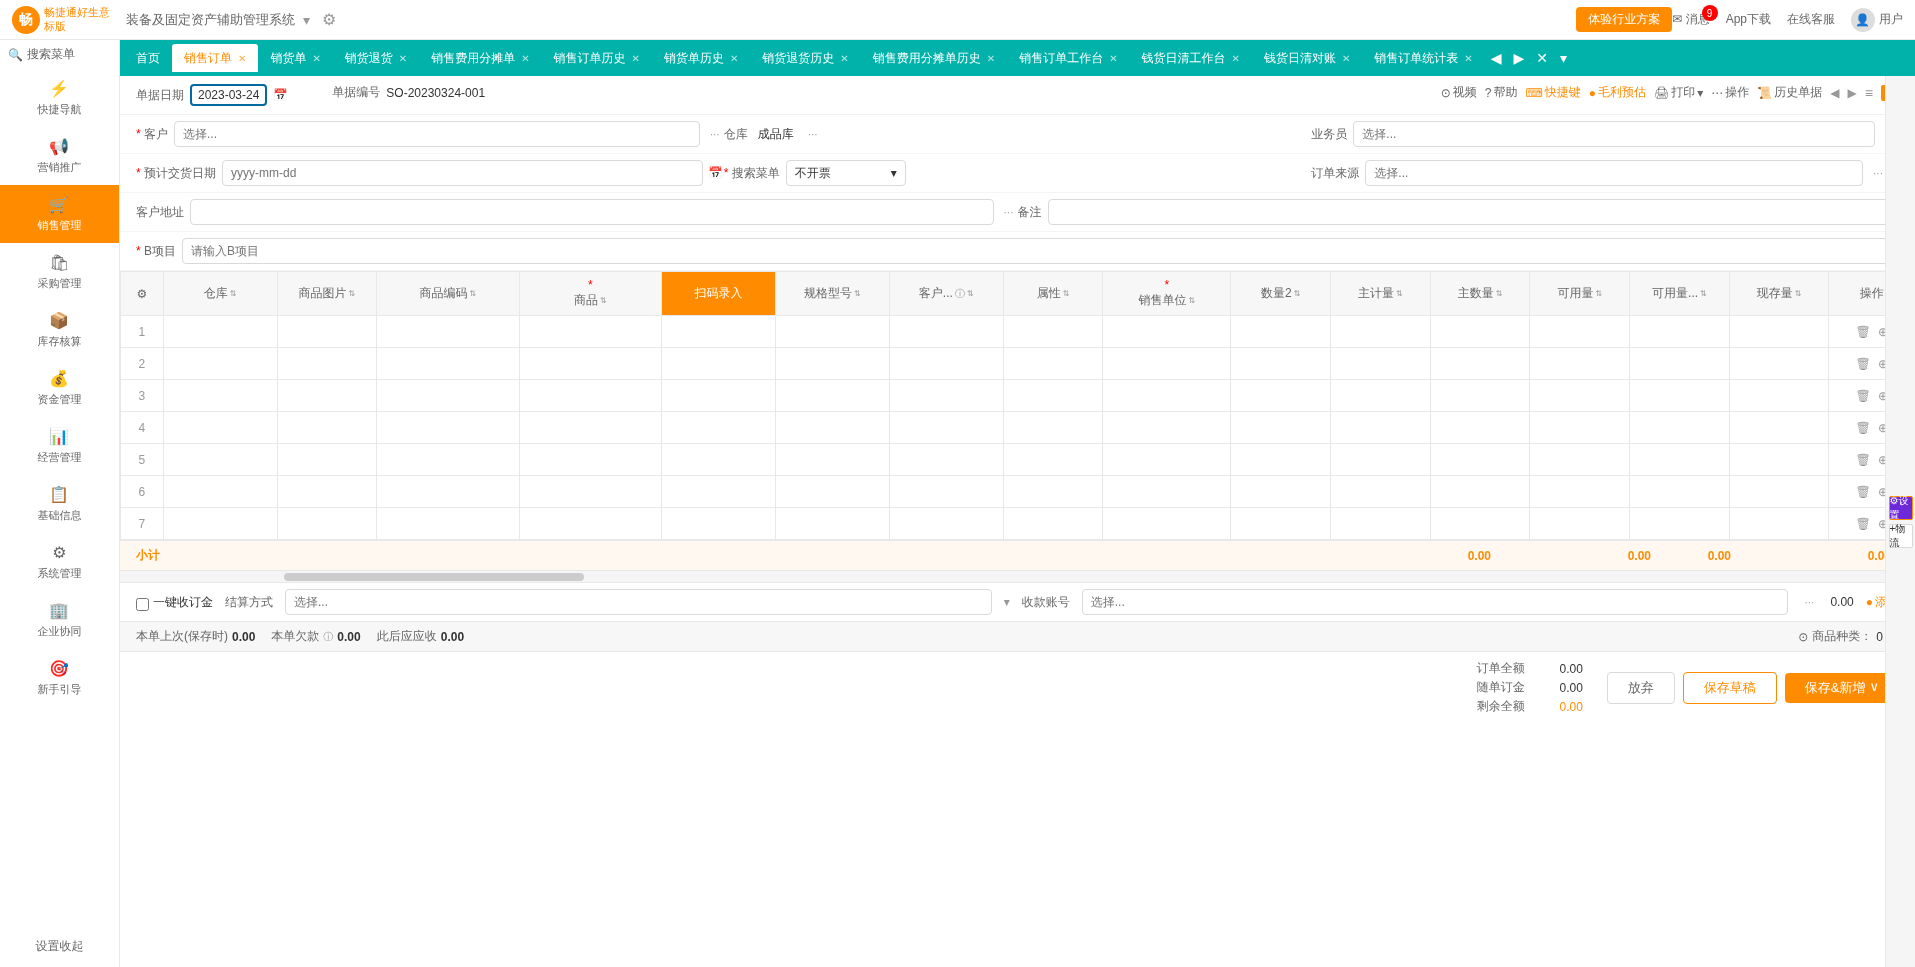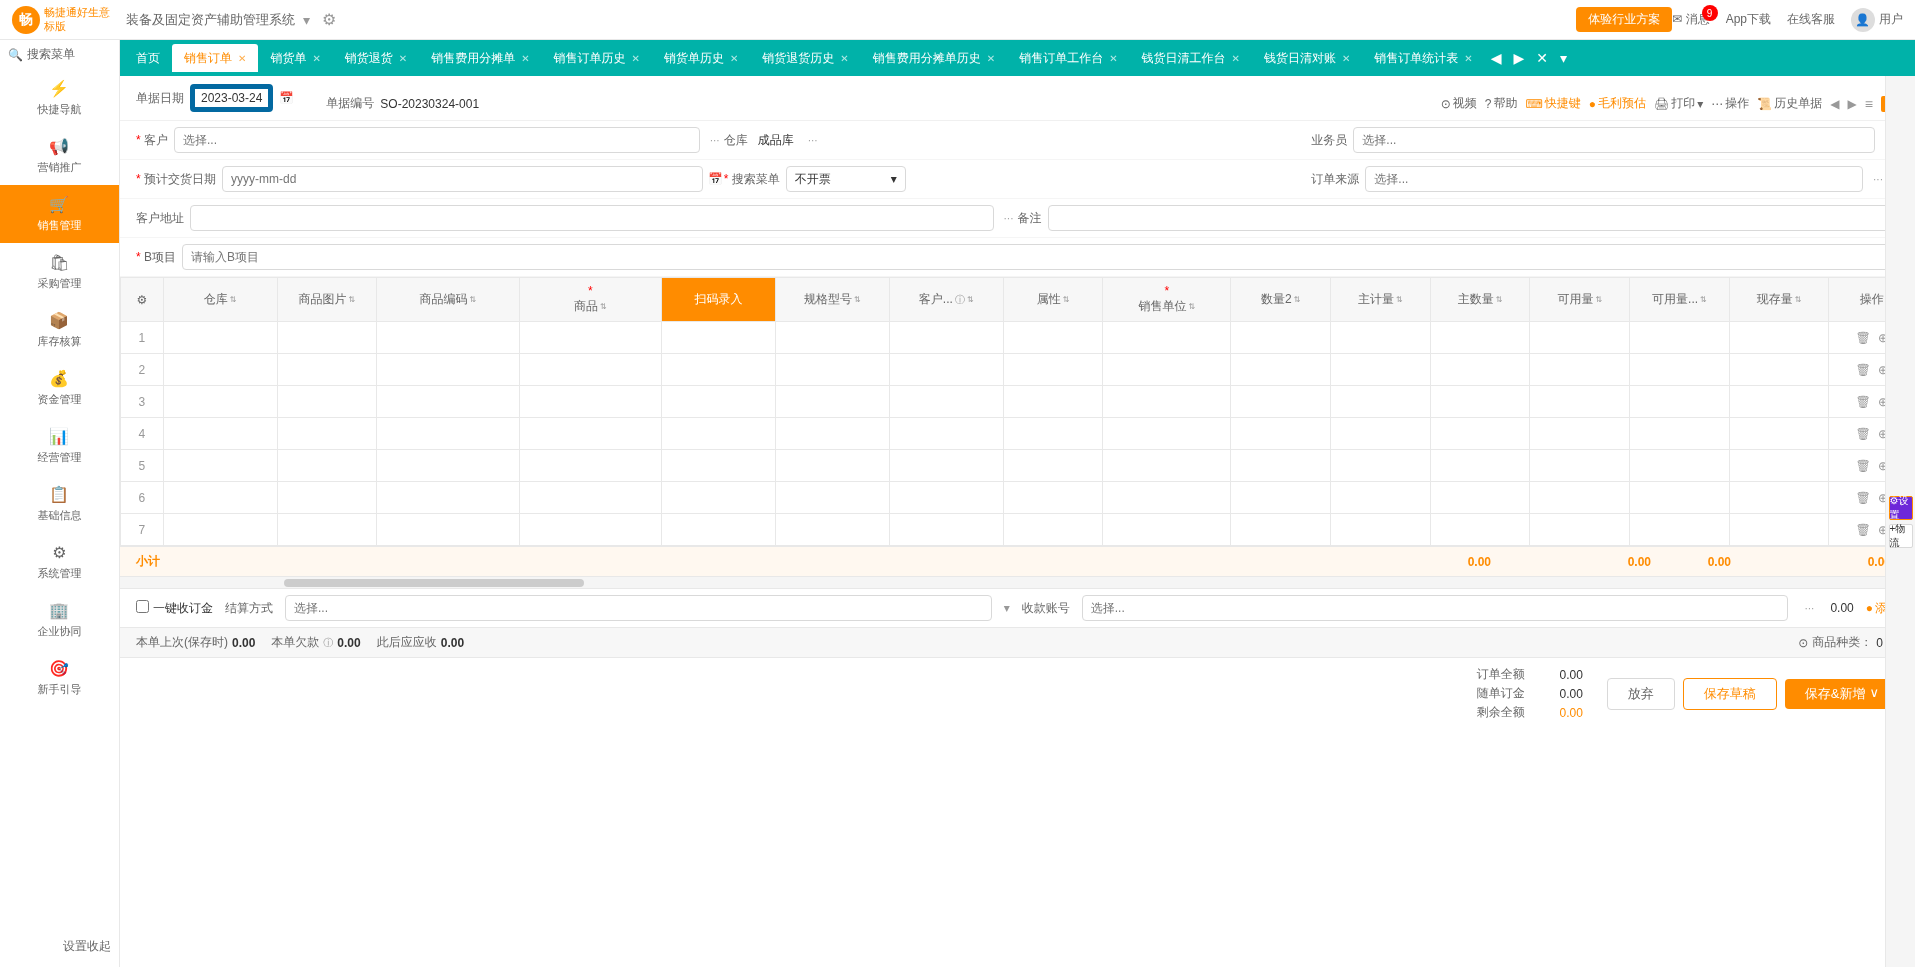--- a/index.html
+++ b/index.html
@@ -31,21 +31,21 @@
     .sidebar-icon { font-size: 16px; }
     .sidebar-bottom { margin-top: auto; padding: 8px; }
 
     
     .nav-tab { height: 28px; padding: 0 12px; display: flex; align-items: center; gap: 4px; cursor: pointer; font-size: 12px; color: #fff; white-space: nowrap; border-radius: 3px 3px 0 0; }
     .nav-tab.active { background: #fff; color: #ff8c00; }
     .nav-tab-close { font-size: 10px; margin-left: 2px; opacity: 0.7; }
     .nav-tab-arrow { color: #fff; padding: 0 6px; cursor: pointer; font-size: 14px; }
 
     
-    .form-header { display: flex; align-items: flex-end; padding: 8px 16px; border-bottom: 1px solid #f0f0f0; gap: 12px; background: #fff; }
+    .form-header { display: flex; align-items: flex-start; padding: 8px 16px; border-bottom: 1px solid #f0f0f0; gap: 24px; background: #fff; }
     .form-field { display: flex; align-items: center; gap: 6px; }
     .form-label { color: #666; white-space: nowrap; font-size: 12px; }
     .form-label.required::before { content: '* '; color: #f00; }
     .form-value { color: #333; font-size: 12px; }
     .form-tools { margin-left: auto; display: flex; align-items: center; gap: 8px; color: #666; font-size: 12px; }
     .tool-btn { cursor: pointer; display: flex; align-items: center; gap: 2px; }
     .tool-btn.orange { color: #ff8c00; }
 
     
     .form-row { display: flex; align-items: center; padding: 6px 16px; border-bottom: 1px solid #f5f5f5; gap: 0; }
@@ -65,21 +65,21 @@
     .data-table th { background: #f7f7f7; border: 1px solid #e8e8e8; padding: 6px 4px; text-align: center; font-weight: normal; white-space: nowrap; color: #666; height: 32px; }
     .data-table th.required::before { content: '* '; color: #f00; }
     .data-table td { border: 1px solid #e8e8e8; padding: 4px; height: 32px; }
     .table-container { overflow-x: auto; }
     .row-num { text-align: center; color: #999; }
     .th-sort { display: flex; align-items: center; justify-content: center; gap: 2px; cursor: pointer; }
     .sort-icon { font-size: 8px; color: #999; }
 
     
     .bottom-form { display: flex; align-items: center; padding: 6px 16px; border-top: 1px solid #e8e8e8; gap: 12px; background: #fff; }
-    .checkbox-label { display: flex; align-items: flex-start; gap: 4px; cursor: pointer; }
+    .checkbox-label { display: flex; align-items: flex-end; gap: 4px; cursor: pointer; }
     .bottom-stats { display: flex; align-items: center; gap: 16px; padding: 6px 16px; border-top: 1px solid #e8e8e8; background: #f7f7f7; }
     .stat-item { display: flex; align-items: center; gap: 4px; font-size: 12px; color: #666; }
     .stat-value { color: #333; font-weight: bold; }
 
     
     .action-bar { display: flex; align-items: center; justify-content: flex-end; padding: 8px 16px; border-top: 1px solid #e8e8e8; background: #fff; gap: 8px; }
     .order-summary { display: flex; flex-direction: column; align-items: flex-end; margin-right: 16px; gap: 2px; font-size: 12px; }
     .order-summary-row { display: flex; gap: 8px; align-items: center; }
     .summary-label { color: #666; }
     .summary-value { color: #333; min-width: 50px; text-align: right; }
@@ -175,21 +175,21 @@
       </div>
       <div class="sidebar-item">
         <span class="sidebar-icon">🏢</span>
         <span>企业协同</span>
       </div>
       <div class="sidebar-item">
         <span class="sidebar-icon">🎯</span>
         <span>新手引导</span>
       </div>
       <div class="sidebar-bottom">
-        <div style="display:flex;justify-content:flex-end;align-items:center;padding:4px 0;">
+        <div style="display:flex;justify-content:center;align-items:center;padding:4px 0;">
           <span style="cursor:pointer;color:#666;">设置</span>
           <span style="cursor:pointer;color:#666;">收起</span>
         </div>
       </div>
     </div>
 
     <div class="content-area">
 
       <div class="nav-tabs">
         <div class="nav-tab">
@@ -247,21 +247,21 @@
         <span class="nav-tab-arrow">▶</span>
         <span class="nav-tab-arrow">✕</span>
         <span class="nav-tab-arrow">▾</span>
       </div>
 
       <div class="main-content">
 
         <div class="form-header">
           <div class="form-field">
             <span class="form-label">单据日期</span>
-            <span class="form-value" style="cursor:pointer;color:#333;border:5px solid #0369a1;padding:2px 6px;border-radius:4px;background:#fff;">2023-03-24</span>
+            <span class="form-value" style="cursor:pointer;color:#333;border:2px solid #0369a1;padding:2px 6px;border-radius:4px;background:#fff;">2023-03-24</span>
             <span style="cursor:pointer;color:#999;">📅</span>
           </div>
           <div class="form-field" style="margin-left:20px;">
             <span class="form-label">单据编号</span>
             <span class="form-value">SO-20230324-001</span>
           </div>
           <div class="form-tools">
             <span class="tool-btn">
               <span>⊙</span>
               <span>视频</span>

